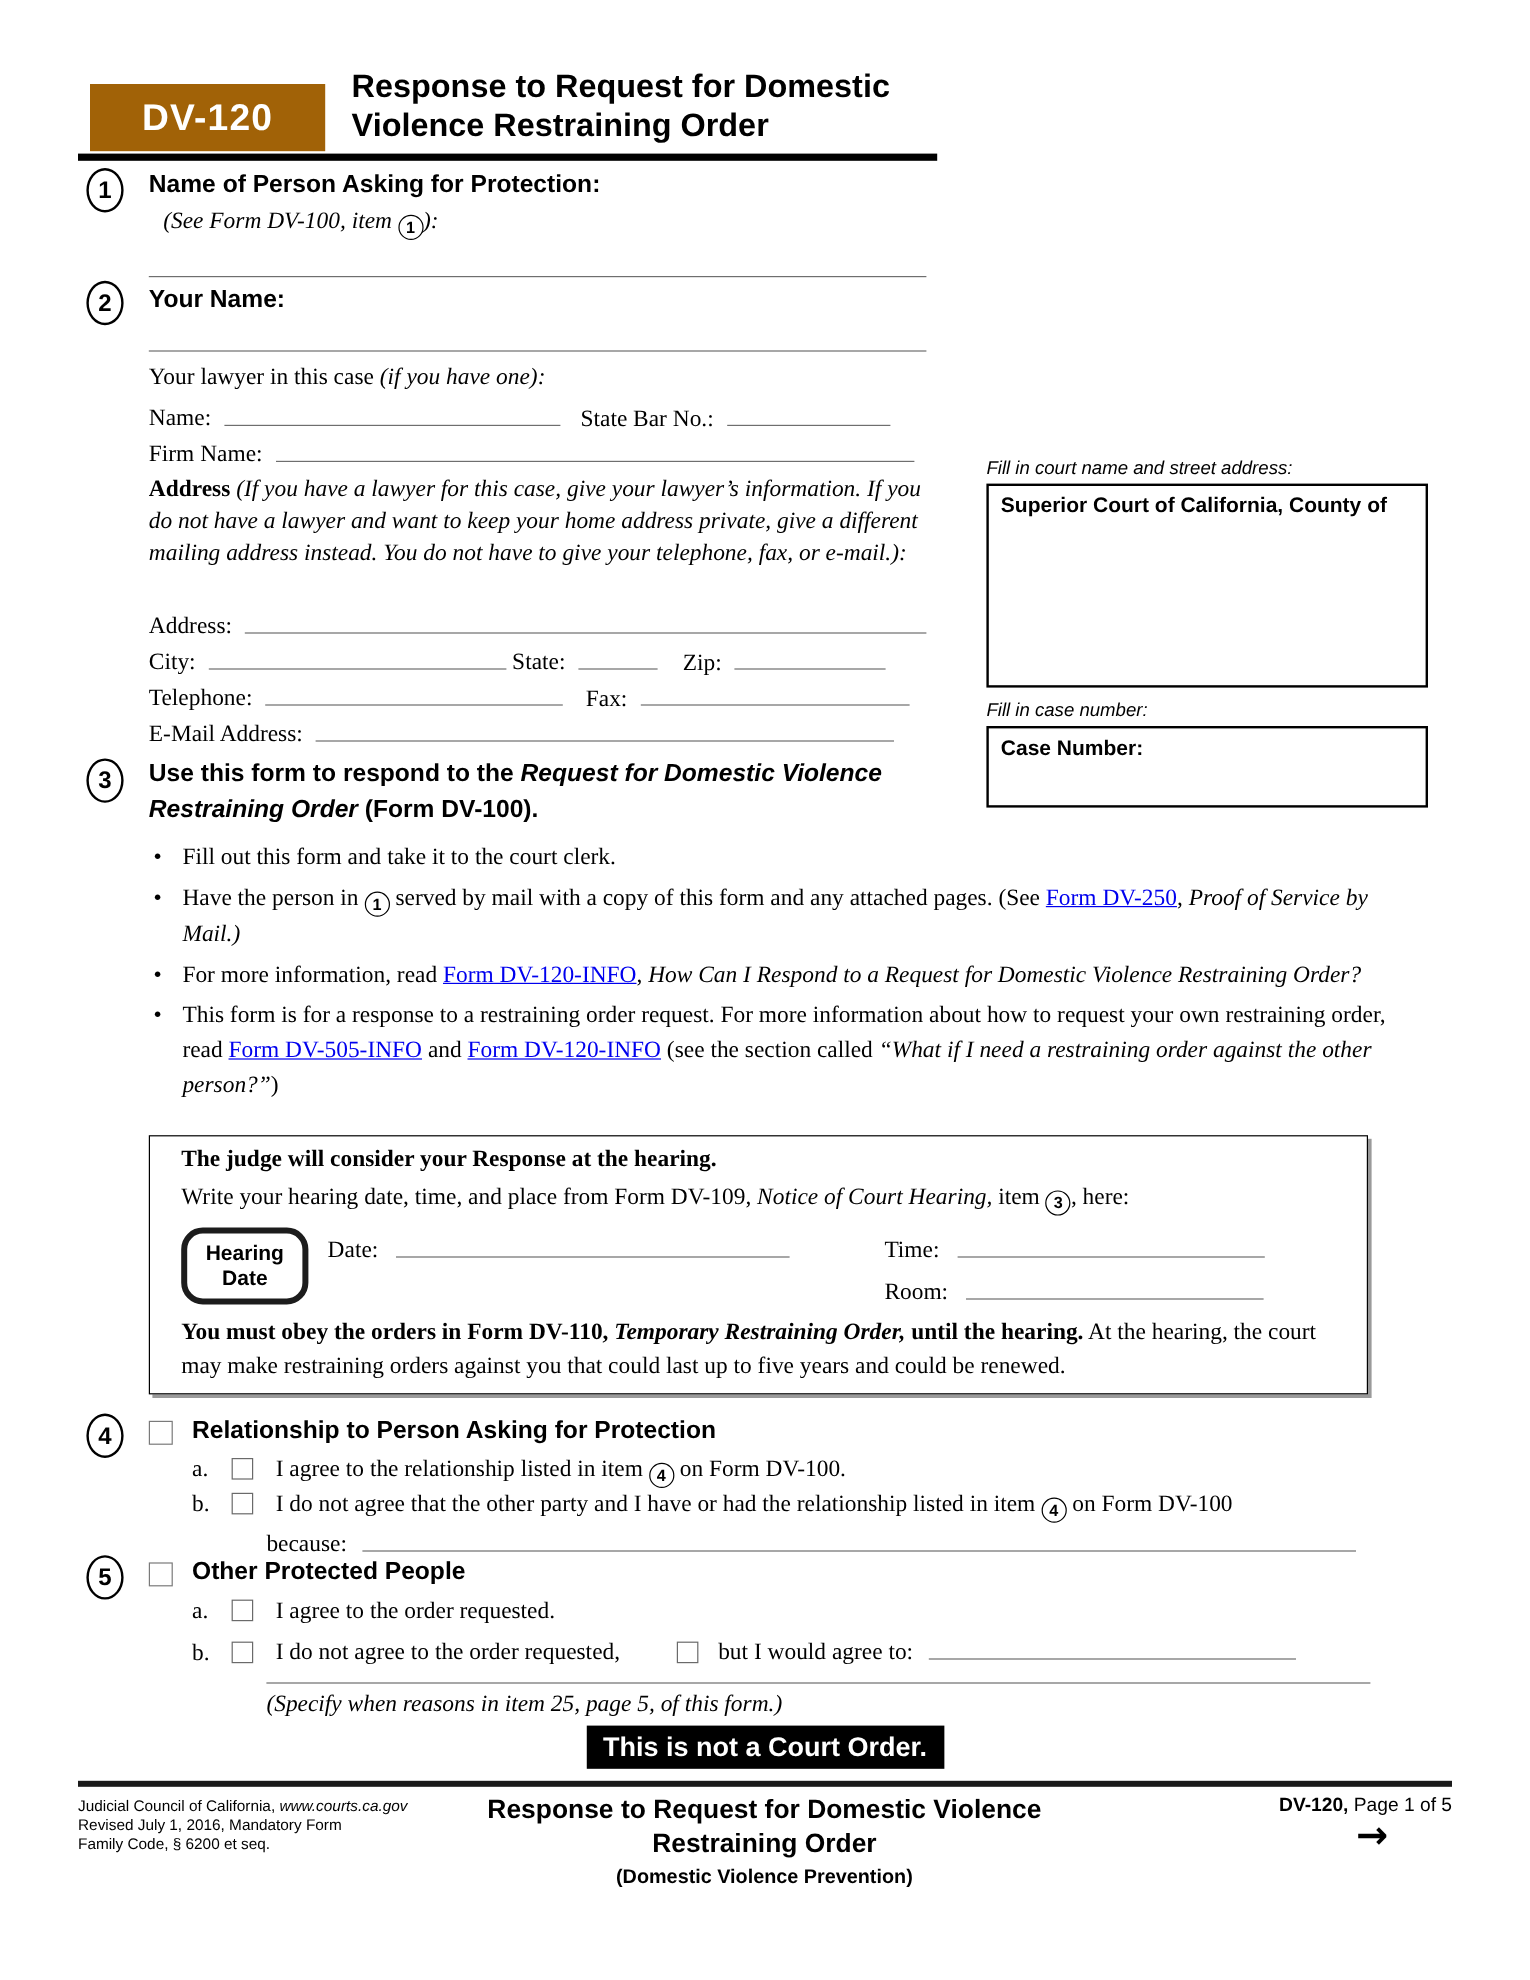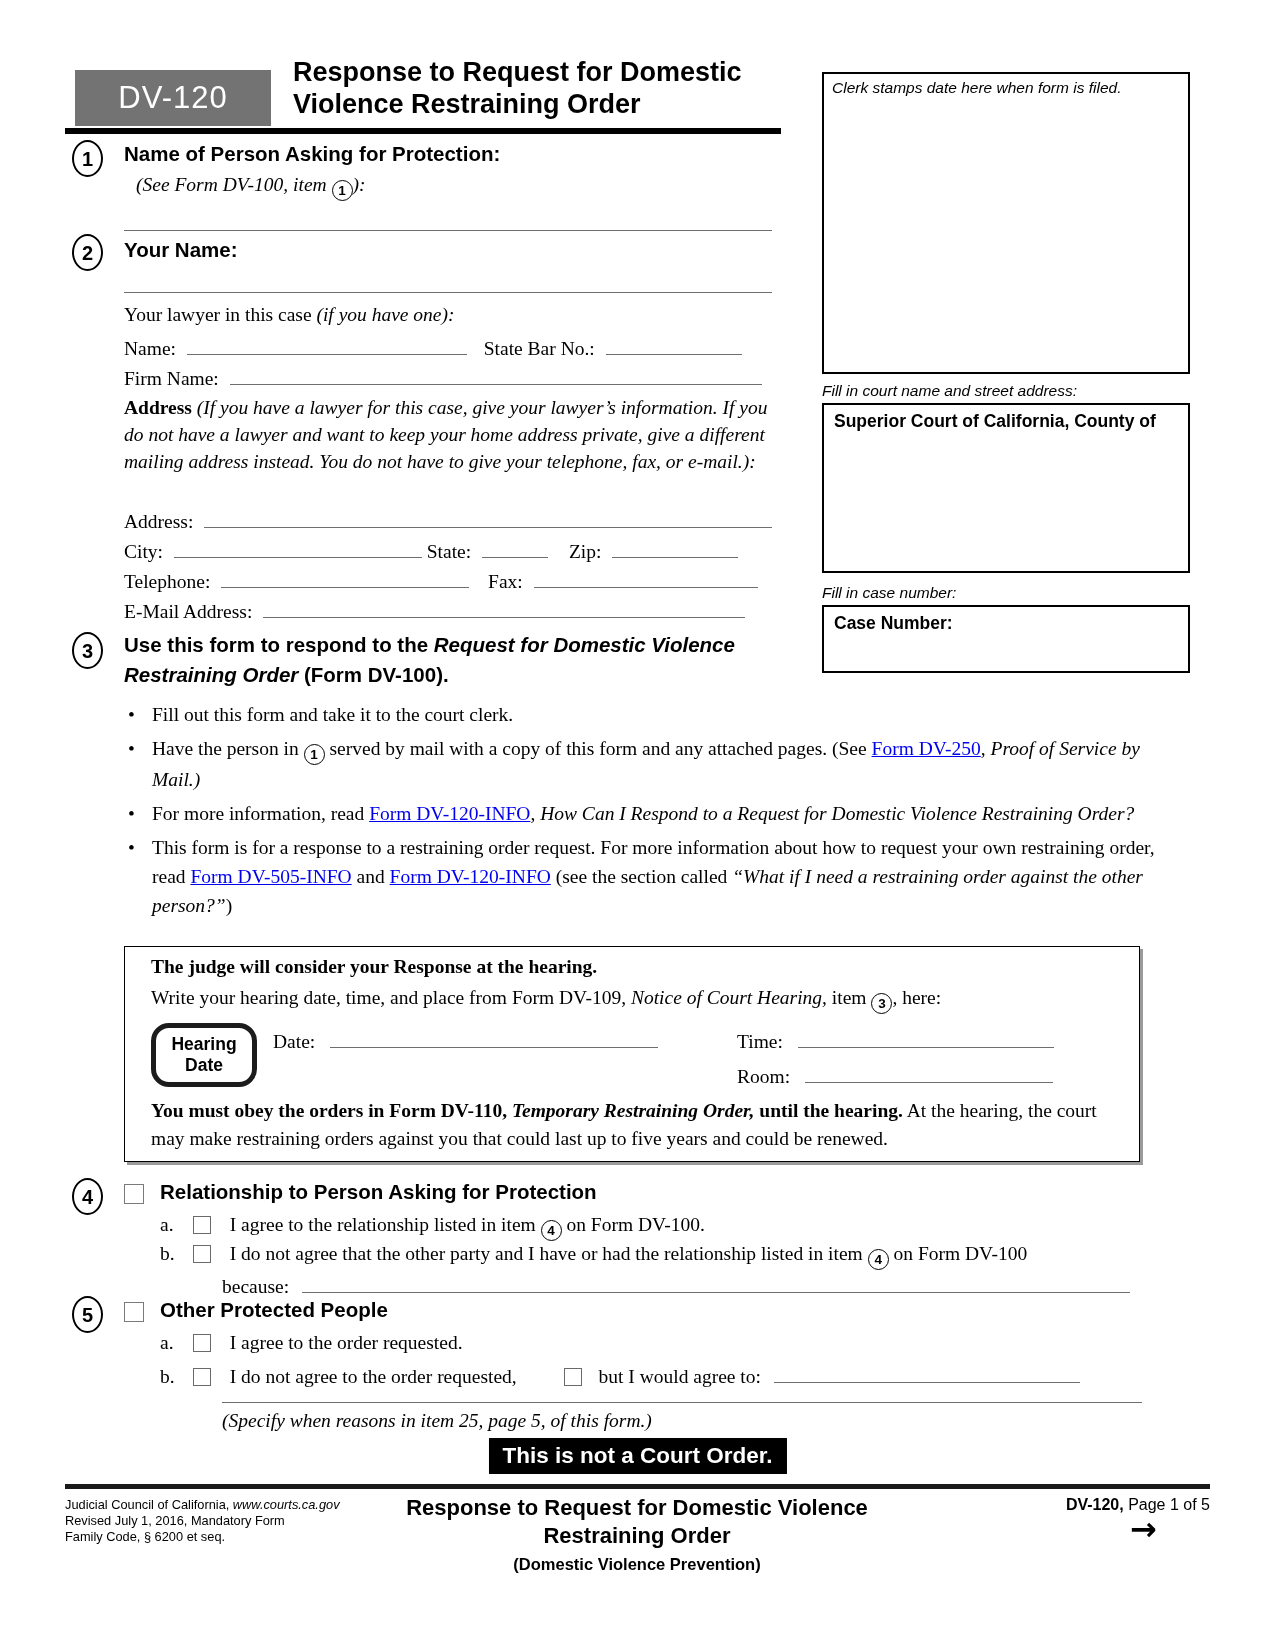--- a/index.html
+++ b/index.html
@@ -4,22 +4,22 @@
 <style>
   html,body{margin:0;padding:0;background:#e8e8e8;}
   .page{position:relative;width:1275px;height:1650px;background:#ffffff;
         font-family:"Liberation Serif",serif;font-size:19.5px;color:#000;overflow:hidden;}
   .abs{position:absolute;}
   .sans{font-family:"Liberation Sans",sans-serif;}
   .b{font-weight:bold;}
   .it{font-style:italic;}
   .link{color:#0000EE;text-decoration:underline;cursor:pointer;}
   
-  .formnum-box{left:75px;top:70px;width:196px;height:56px;background:#737373;color:#fff;
-      text-align:center;line-height:56px;font-size:31px;font-weight:normal;letter-spacing:1px;}
+  .formnum-box{left:75px;top:70px;width:196px;height:56px;background:#a16207;color:#fff;
+      text-align:center;line-height:56px;font-size:31px;font-weight:bold;letter-spacing:1px;}
   .form-title{left:293px;top:56px;font-size:27px;font-weight:bold;line-height:32px;}
   .top-rule{left:65px;top:128px;width:716px;height:6px;background:#000;}
   
   .stampbox{left:822px;top:72px;width:368px;height:302px;border:2px solid #000;
       font-size:15.5px;font-style:italic;padding:5px 8px;box-sizing:border-box;}
   .filllabel{left:822px;font-size:15.5px;font-style:italic;}
   .courtbox{left:822px;top:403px;width:368px;height:170px;border:2px solid #000;
       padding:6px 10px;box-sizing:border-box;font-size:17.5px;font-weight:bold;}
   .casebox{left:822px;top:605px;width:368px;height:68px;border:2px solid #000;
       padding:6px 10px;box-sizing:border-box;font-size:17.5px;font-weight:bold;}
@@ -76,23 +76,20 @@
 
 <div class="page">
 
   <div class="abs formnum-box sans">DV-120</div>
   <div class="abs form-title sans">
     <div>Response to Request for Domestic</div>
     <div>Violence Restraining Order</div>
   </div>
   <div class="abs top-rule"></div>
 
-  <div class="abs stampbox sans">
-    <span>Clerk stamps date here when form is filed.</span>
-  </div>
   <div class="abs filllabel sans" style="top:382px;">Fill in court name and street address:</div>
   <div class="abs courtbox sans">
     <span>Superior Court of California, County of</span>
   </div>
   <div class="abs filllabel sans" style="top:584px;">Fill in case number:</div>
   <div class="abs casebox sans">
     <span>Case Number:</span>
   </div>
 
   <div class="abs cnum" style="left:72px;top:140px;">1</div>

